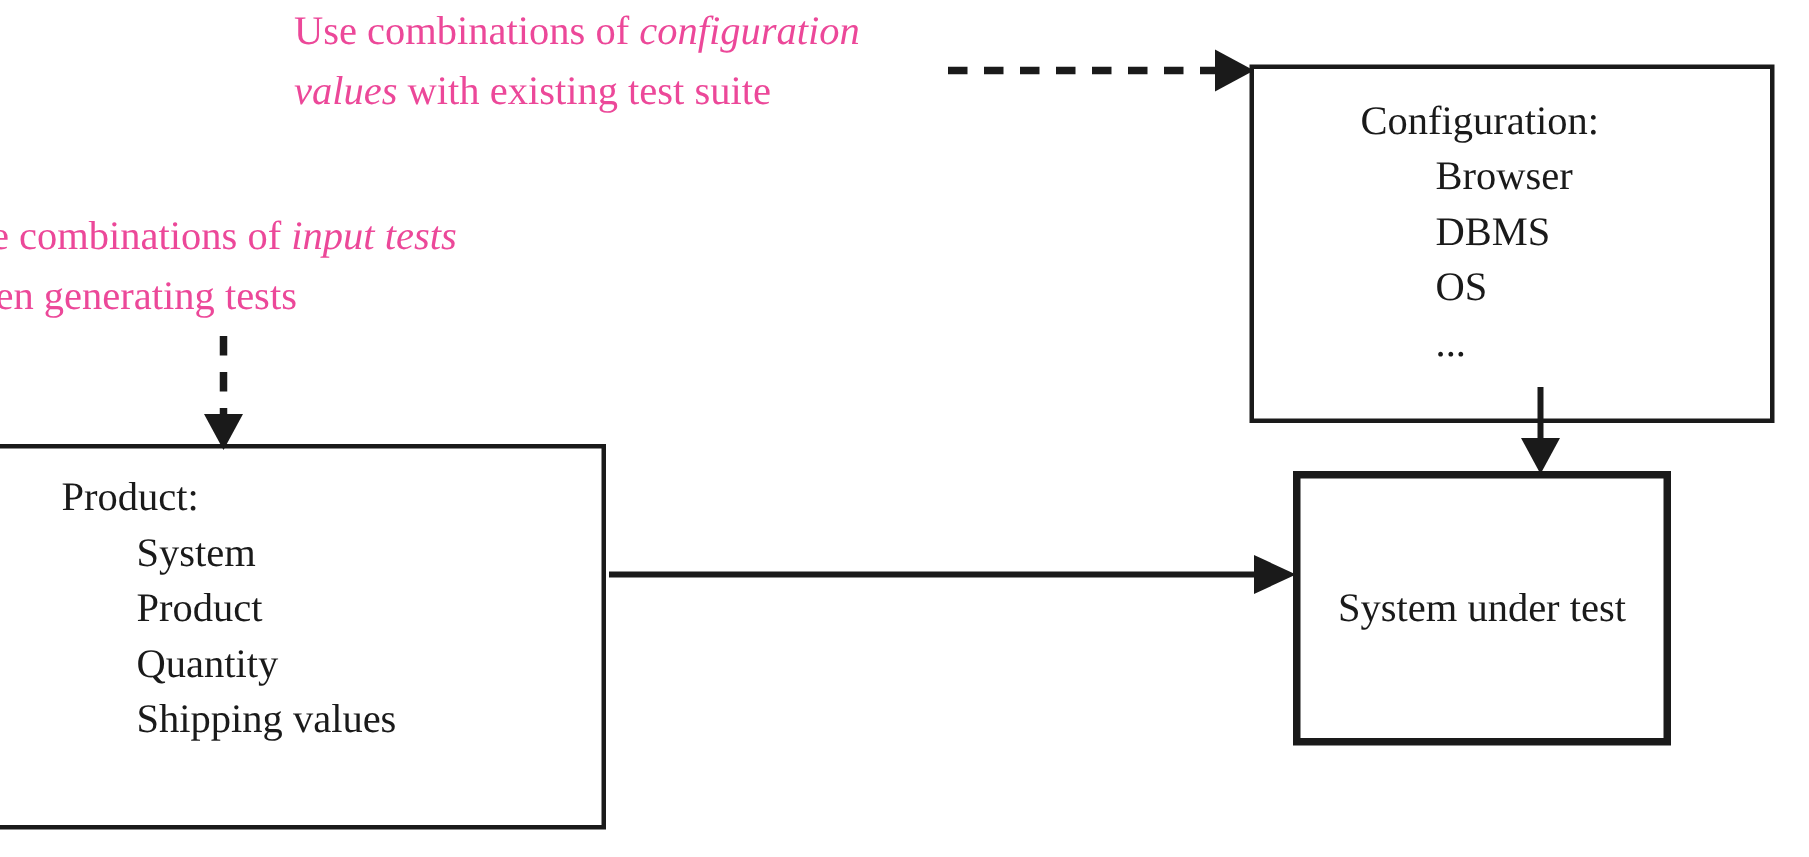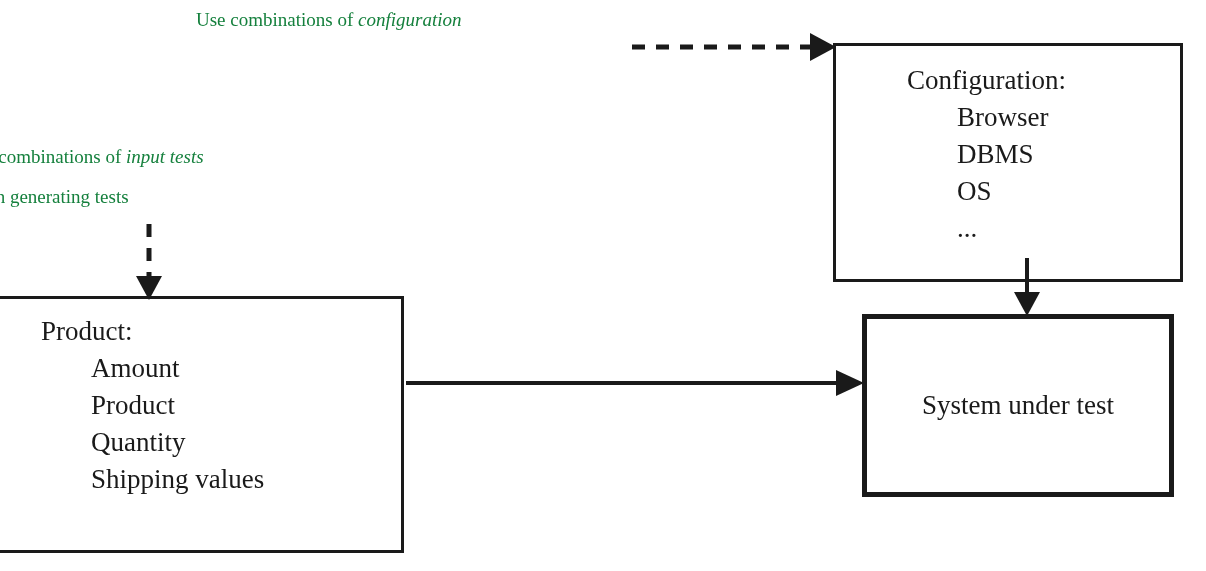--- a/index.html
+++ b/index.html
@@ -20,23 +20,23 @@
     position: absolute;
     left: 0;
     top: 0;
     width: 1206px;
     height: 571px;
   }
 
   
   .annot {
     position: absolute;
-    font-size: 19px;
+    font-size: 27px;
     line-height: 40px;
-    color: #15803d;
+    color: #ec4899;
     white-space: nowrap;
   }
   .annot .it { font-style: italic; }
 
   #annot-config { left: 196px; top: 0px; }
   #annot-inputs { left: -36px; top: 137px; }
 
   
   .box {
     position: absolute;
@@ -55,21 +55,21 @@
   }
   #box-inputs {
     left: -40px;
     top: 296px;
     width: 444px;
     height: 257px;
   }
   #box-sut {
     left: 862px;
     top: 314px;
-    width: 312px;
+    width: 252px;
     height: 183px;
   }
 
   .box-body {
     position: absolute;
     font-size: 27px;
     line-height: 37px;
   }
   #config-body { left: 71px; top: 16px; }
   #inputs-body { left: 78px; top: 14px; }
@@ -109,20 +109,21 @@
   .ln-dash  { stroke-width: 5; stroke-dasharray: 13 11; }
   .head { fill: #1a1a1a; }
 </style>
 </head>
 <body>
 
 <div class="stage">
 
   <div class="annot" id="annot-config">
     <div><span>Use combinations of </span><span class="it">configuration</span></div>
+    <div><span class="it">values</span><span> with existing test suite</span></div>
   </div>
 
   <div class="annot" id="annot-inputs">
     <div><span>Use combinations of </span><span class="it">input tests</span></div>
     <div>when generating tests</div>
   </div>
 
   <div class="box" id="box-configuration">
     <div class="box-body" id="config-body">
       <span class="box-heading">Configuration:</span>
@@ -132,21 +133,21 @@
         <li>OS</li>
         <li>...</li>
       </ul>
     </div>
   </div>
 
   <div class="box" id="box-inputs">
     <div class="box-body" id="inputs-body">
       <span class="box-heading">Product:</span>
       <ul class="box-list">
-        <li>Amount</li>
+        <li>System</li>
         <li>Product</li>
         <li>Quantity</li>
         <li>Shipping values</li>
       </ul>
     </div>
   </div>
 
   <div class="box box-thick" id="box-sut">
     <div class="sut-label">System under test</div>
   </div>

